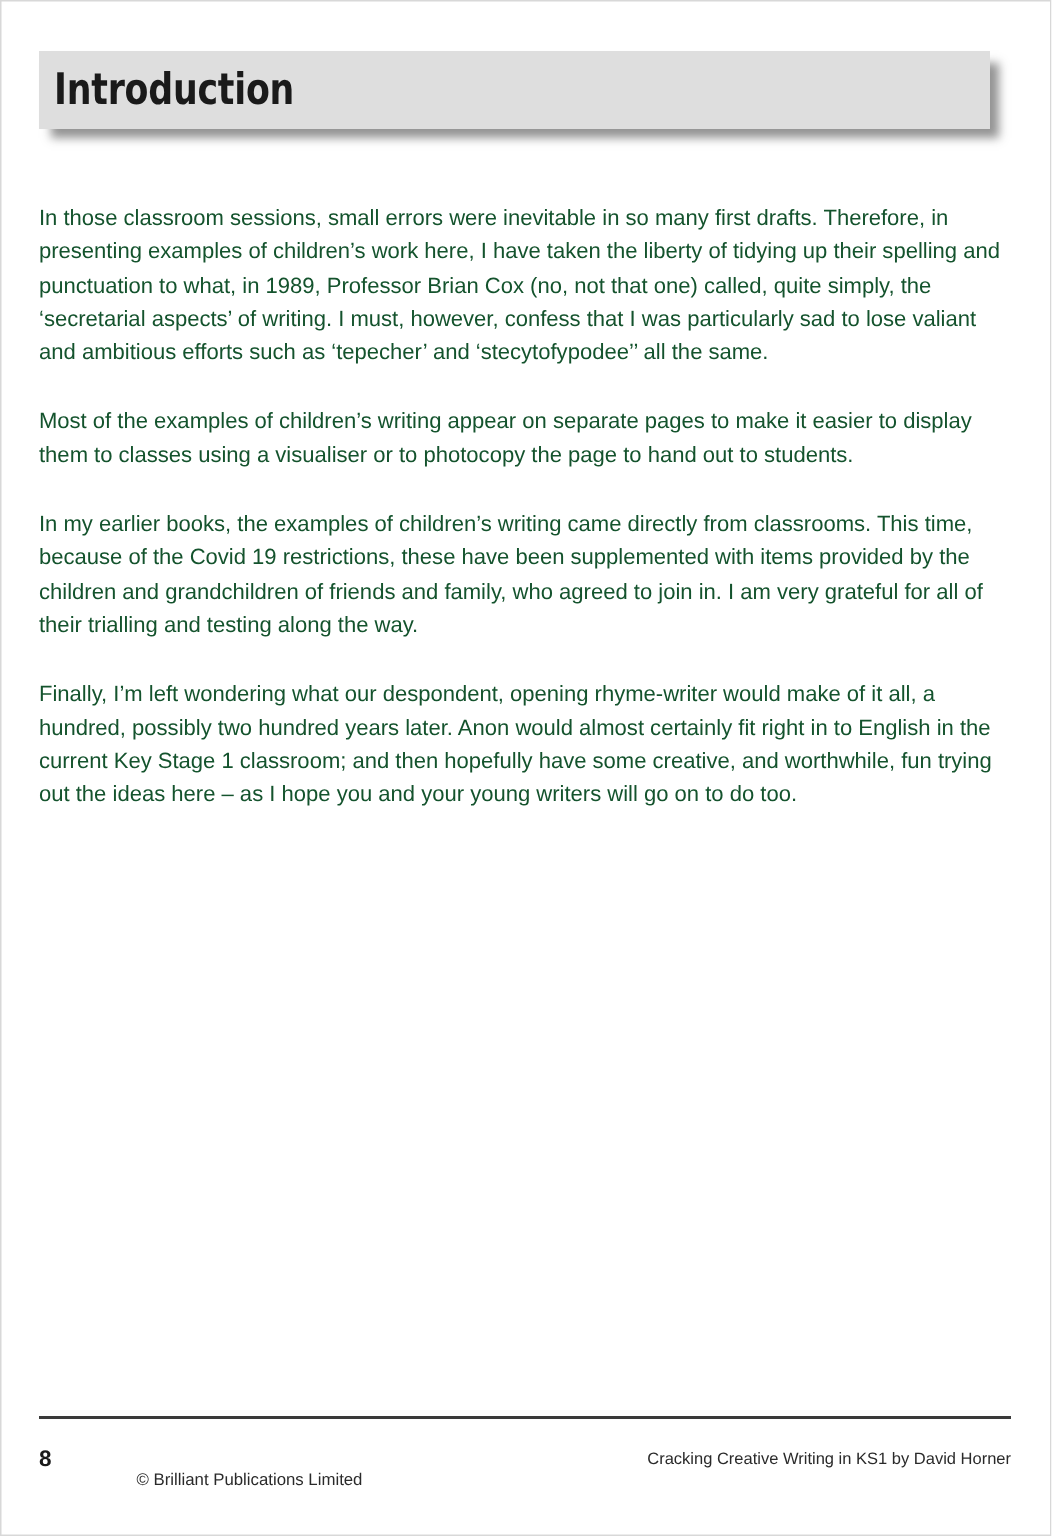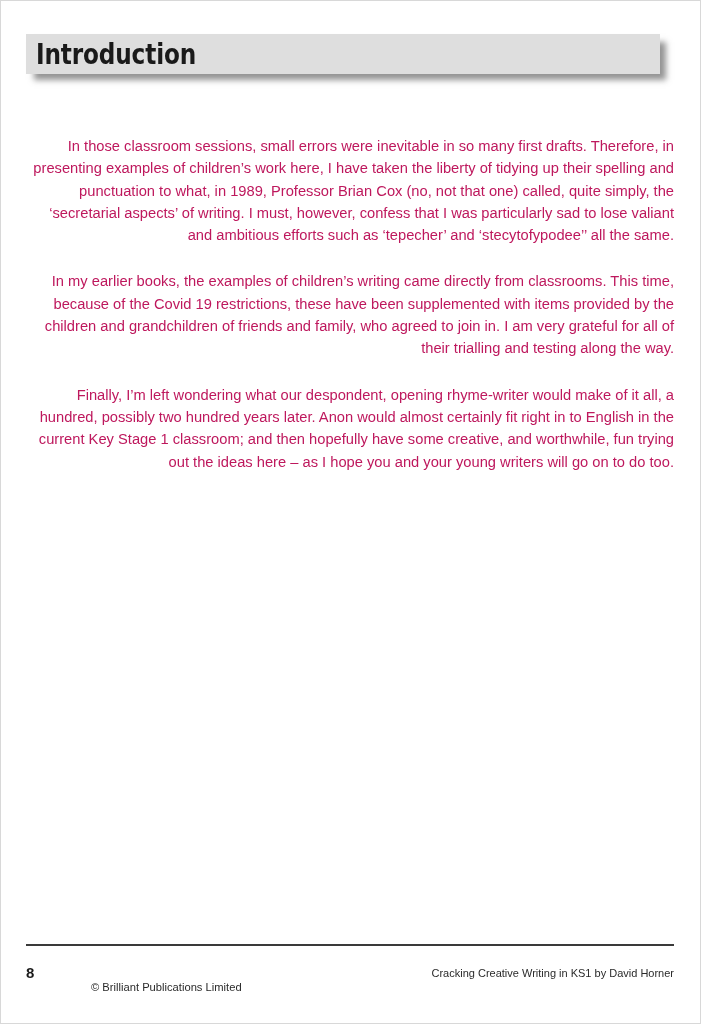--- a/index.html
+++ b/index.html
@@ -18,21 +18,21 @@
     overflow: hidden;
     font-family: "Liberation Sans", sans-serif;
   }
 
   
   .header-banner {
     position: absolute;
     left: 25px;
     top: 33px;
     width: 634px;
-    height: 40px;
+    height: 52px;
     background: #dedede;
     box-shadow: 7px 7px 6px -1px rgba(60,60,60,0.55);
   }
   .header-title {
     position: absolute;
     left: 10px;
     top: 50%;
     transform: translateY(-50%);
     font-family: "DejaVu Sans", sans-serif;
     font-weight: 700;
@@ -50,22 +50,22 @@
     position: absolute;
     left: 25px;
     top: 134px;
     width: 648px;
   }
   .para {
     margin: 0 0 24px 0;
     font-family: "Liberation Sans", sans-serif;
     font-size: 14.7px;
     line-height: 22.3px;
-    color: #be185d;
-    text-align: right;
+    color: #14532d;
+    text-align: left;
   }
   .para:last-child {
     margin-bottom: 0;
   }
 
   
   .footer-rule {
     position: absolute;
     left: 25px;
     top: 943px;
@@ -114,20 +114,21 @@
 <body>
 
 <div class="page">
 
   <div class="header-banner">
     <div class="header-title">Introduction</div>
   </div>
 
   <div class="body-content">
     <p class="para">In those classroom sessions, small errors were inevitable in so many first drafts. Therefore, in presenting examples of children’s work here, I have taken the liberty of tidying up their spelling and punctuation to what, in 1989, Professor Brian Cox (no, not that one) called, quite simply, the ‘secretarial aspects’ of writing. I must, however, confess that I was particularly sad to lose valiant and ambitious efforts such as ‘tepecher’ and ‘stecytofypodee’’ all the same.</p>
+    <p class="para">Most of the examples of children’s writing appear on separate pages to make it easier to display them to classes using a visualiser or to photocopy the page to hand out to students.</p>
     <p class="para">In my earlier books, the examples of children’s writing came directly from classrooms. This time, because of the Covid 19 restrictions, these have been supplemented with items provided by the children and grandchildren of friends and family, who agreed to join in. I am very grateful for all of their trialling and testing along the way.</p>
     <p class="para">Finally, I’m left wondering what our despondent, opening rhyme-writer would make of it all, a hundred, possibly two hundred years later. Anon would almost certainly fit right in to English in the current Key Stage 1 classroom; and then hopefully have some creative, and worthwhile, fun trying out the ideas here – as I hope you and your young writers will go on to do too.</p>
   </div>
 
   <div class="footer-rule"></div>
 
   <div class="footer">
     <div class="footer-page-number">8</div>
     <div class="footer-copyright">© Brilliant Publications Limited</div>
     <div class="footer-book-title">Cracking Creative Writing in KS1 by David Horner</div>

